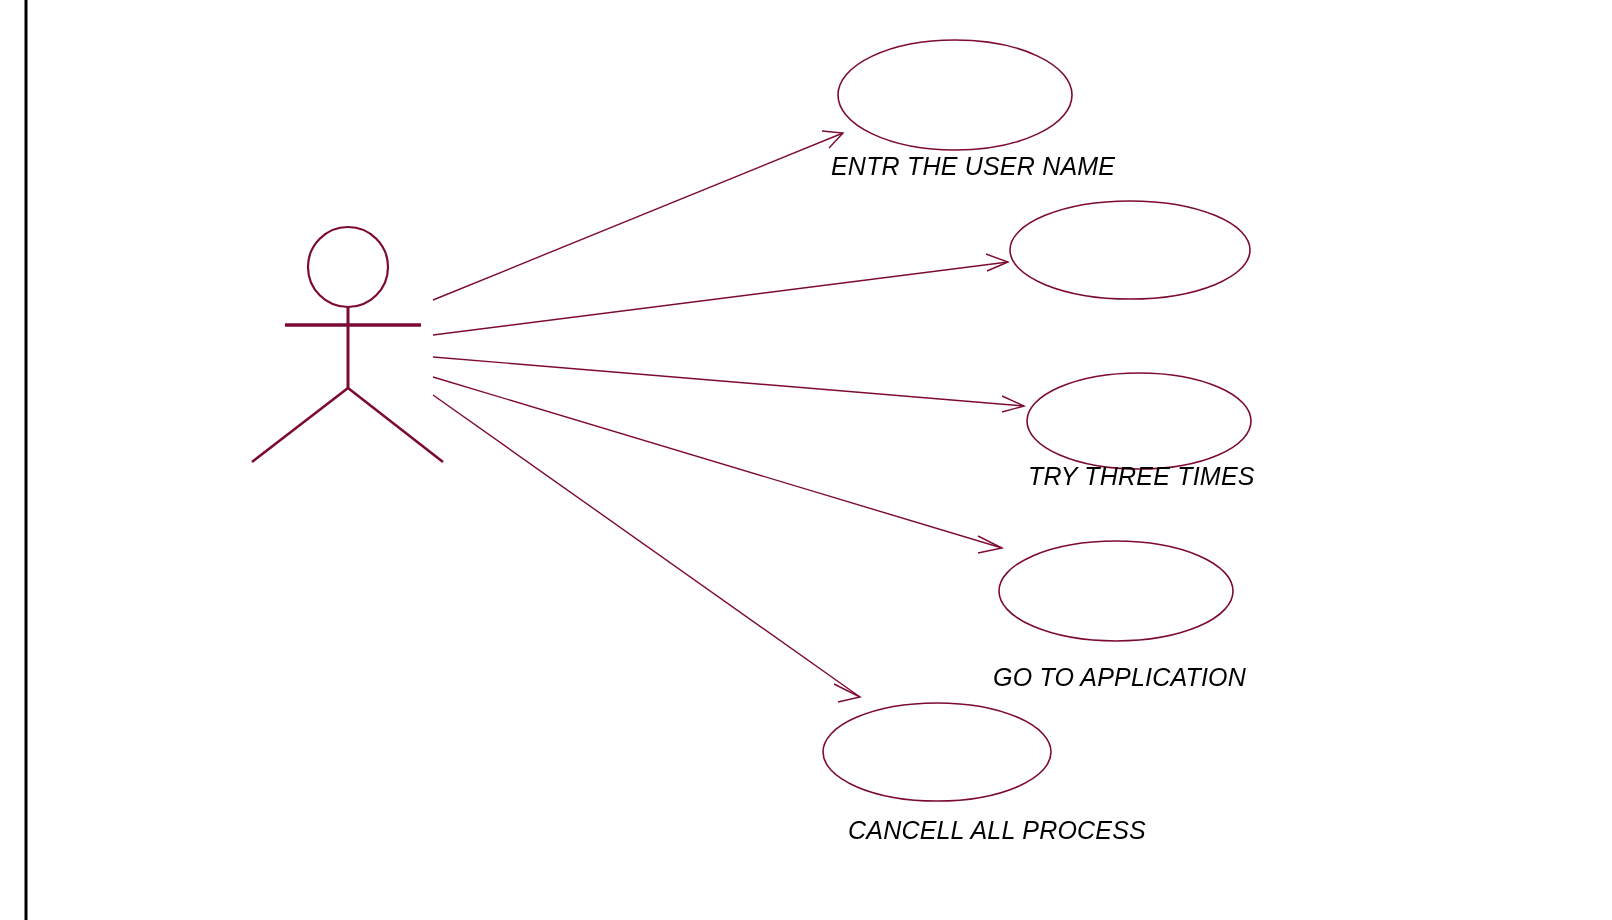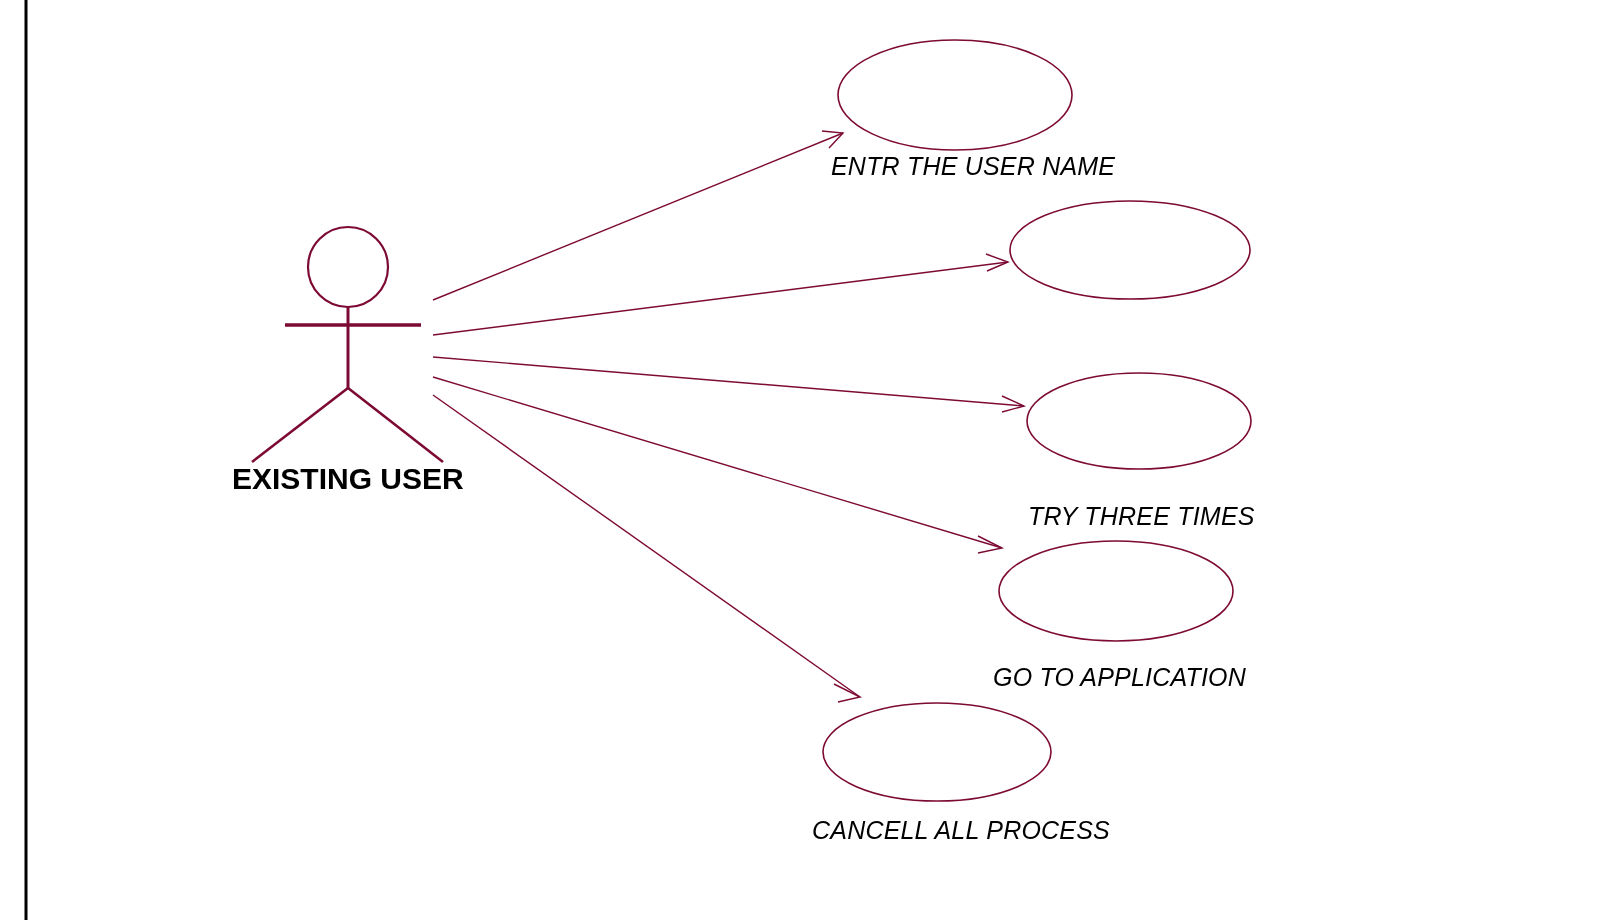--- a/index.html
+++ b/index.html
@@ -86,24 +86,23 @@
 
     <g>
       <ellipse cx="955" cy="95" rx="117" ry="55" fill="#ffffff" stroke="#7d0a34" stroke-width="1.6"></ellipse>
       <ellipse cx="1130" cy="250" rx="120" ry="49" fill="#ffffff" stroke="#7d0a34" stroke-width="1.6"></ellipse>
       <ellipse cx="1139" cy="421" rx="112" ry="48" fill="#ffffff" stroke="#7d0a34" stroke-width="1.6"></ellipse>
       <ellipse cx="1116" cy="591" rx="117" ry="50" fill="#ffffff" stroke="#7d0a34" stroke-width="1.6"></ellipse>
       <ellipse cx="937" cy="752" rx="114" ry="49" fill="#ffffff" stroke="#7d0a34" stroke-width="1.6"></ellipse>
     </g>
   </svg>
 
-  <div class="actor-label" style="left:232px; top:462px;">EXISTING USER</div>
 
   <div class="uc-label" style="left:831px; top:152px;">ENTR THE USER NAME</div>
 
 
-  <div class="uc-label" style="left:1028px; top:502px;">TRY THREE TIMES</div>
+  <div class="uc-label" style="left:1028px; top:462px;">TRY THREE TIMES</div>
 
   <div class="uc-label" style="left:993px; top:663px;">GO TO APPLICATION</div>
 
-  <div class="uc-label" style="left:812px; top:816px;">CANCELL ALL PROCESS</div>
+  <div class="uc-label" style="left:848px; top:816px;">CANCELL ALL PROCESS</div>
 
 </div>
 
 </body></html>

